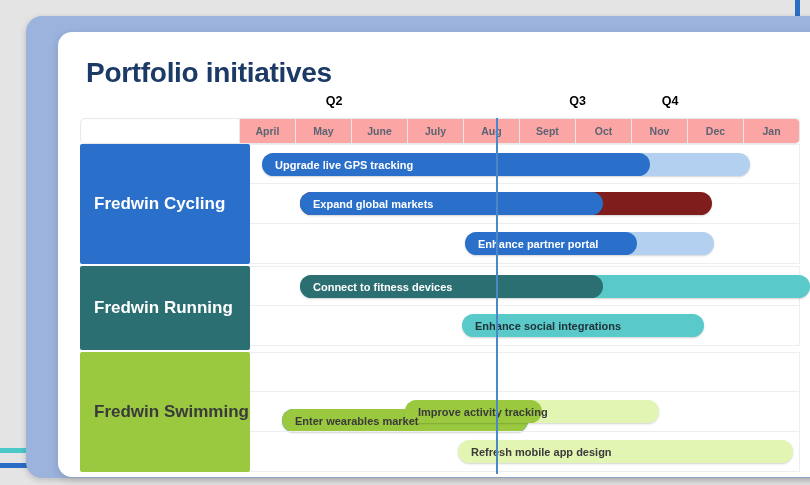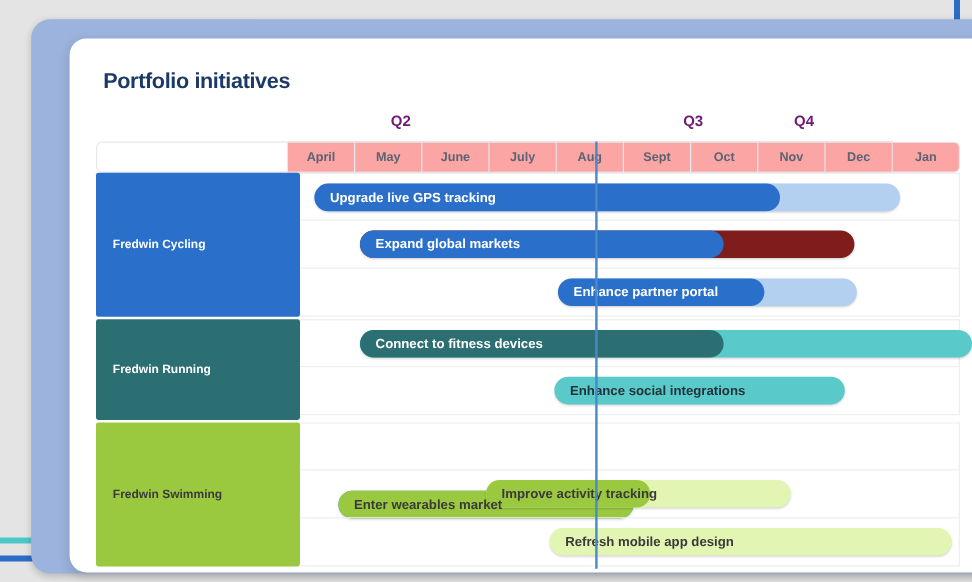--- a/index.html
+++ b/index.html
@@ -40,39 +40,39 @@
     position: absolute;
     left: 58px; top: 32px; width: 830px; height: 445px;
     background: #ffffff; border-radius: 14px;
     box-shadow: 0 3px 10px rgba(0,0,0,.14);
     overflow: hidden;
   }
 
   
   .title {
     position: absolute; left: 28px; top: 25px;
-    font-size: 18px; font-weight: bold; color: #1b3a66;
+    font-size: 28px; font-weight: bold; color: #1b3a66;
     letter-spacing: -0.3px;
   }
 
   
   .chart {
     position: absolute;
     left: 22px; top: 62px;
     width: 720px;
   }
 
   .quarter-row {
     position: relative; height: 24px;
     margin-left: 170px; width: 560px;
   }
   .quarter {
     position: absolute; top: 0;
     text-align: center;
-    font-size: 12.5px; font-weight: bold; color: #701a75;
+    font-size: 12.5px; font-weight: bold; color: #000000;
   }
 
   .grid {
     position: relative;
     width: 720px;
     border-collapse: collapse;
   }
 
   .head-row { display: flex; height: 26px; }
   .head-label-cell {
@@ -93,21 +93,21 @@
   .head-cell.last {
     border-top-right-radius: 5px;
     border-bottom-right-radius: 5px;
   }
 
   .group { display: flex; position: relative; }
   .group-label {
     width: 170px;
     display: flex; align-items: center;
     padding-left: 14px;
-    font-size: 10px; font-weight: bold;
+    font-size: 17px; font-weight: bold;
     border-radius: 2px;
     margin-bottom: 2px;
   }
   .group-label.light { color: #ffffff; }
   .group-label.dark { color: #3a3a3a; }
 
   .rows { width: 550px; position: relative; }
   .row {
     height: 40px; position: relative;
     border-bottom: 1px solid #eceef0;

